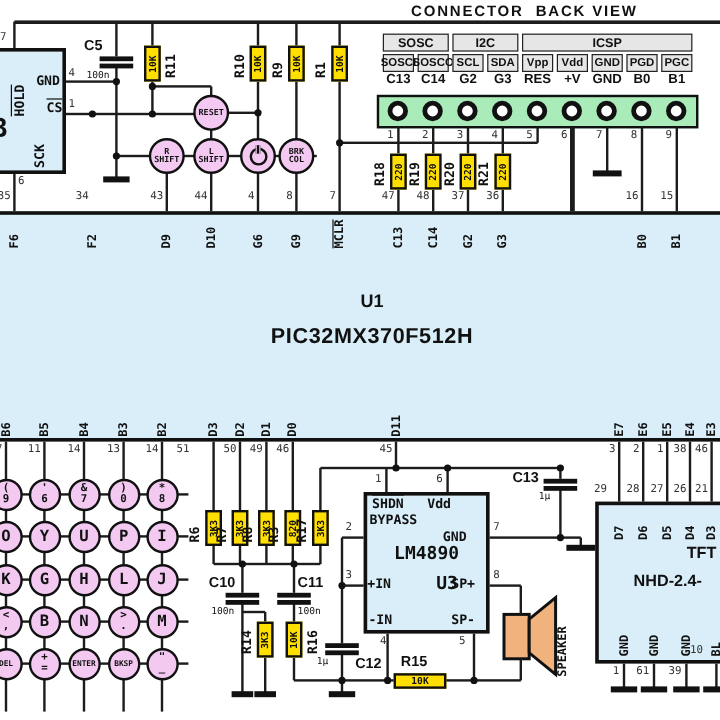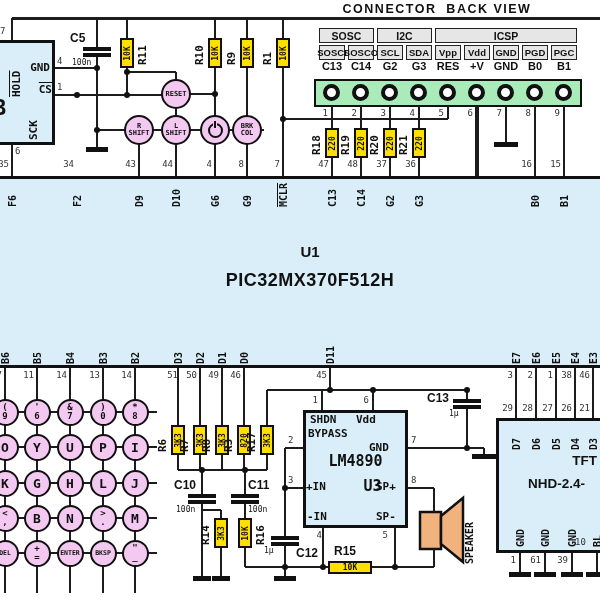--- a/index.html
+++ b/index.html
@@ -444,21 +444,21 @@
 <div class="pnum" style="left: -16px; top: 370px; width: 18px; text-align: right;">7</div>
 <div class="vlabel" style="left: 0px; top: 364px;">B6</div>
 <div class="pnum" style="left: 16px; top: 370px; width: 18px; text-align: right;">11</div>
 <div class="vlabel" style="left: 32px; top: 364px;">B5</div>
 <div class="pnum" style="left: 49px; top: 370px; width: 18px; text-align: right;">14</div>
 <div class="vlabel" style="left: 65px; top: 364px;">B4</div>
 <div class="pnum" style="left: 82px; top: 370px; width: 18px; text-align: right;">13</div>
 <div class="vlabel" style="left: 98px; top: 364px;">B3</div>
 <div class="pnum" style="left: 114px; top: 370px; width: 18px; text-align: right;">14</div>
 <div class="vlabel" style="left: 130px; top: 364px;">B2</div>
-<div class="pnum" style="left: 160px; top: 370px; width: 18px; text-align: right;">51</div>
+<div class="pnum" style="left: 140px; top: 370px; width: 18px; text-align: right;">51</div>
 <div class="vlabel" style="left: 173px; top: 364px;">D3</div>
 <div class="pnum" style="left: 179px; top: 370px; width: 18px; text-align: right;">50</div>
 <div class="vlabel" style="left: 195px; top: 364px;">D2</div>
 <div class="pnum" style="left: 201px; top: 370px; width: 18px; text-align: right;">49</div>
 <div class="vlabel" style="left: 217px; top: 364px;">D1</div>
 <div class="pnum" style="left: 223px; top: 370px; width: 18px; text-align: right;">46</div>
 <div class="vlabel" style="left: 239px; top: 364px;">D0</div>
 <div class="pnum" style="left: 309px; top: 370px; width: 18px; text-align: right;">45</div>
 <div class="vlabel" style="left: 325px; top: 364px;">D11</div>
 <div class="pnum" style="left: 495px; top: 370px; width: 18px; text-align: right;">3</div>
@@ -484,21 +484,21 @@
 <div class="amplbl" style="left: 369px; top: 441px;">GND</div>
 <div class="pnum" style="left: 411px; top: 435px; width: 12px; text-align: left;">7</div>
 <div class="amplbl" style="left: 306px; top: 480px;">+IN</div>
 <div class="pnum" style="left: 288px; top: 475px; width: 10px; text-align: left;">3</div>
 <div class="amplbl" style="left: 376px; top: 480px;">SP+</div>
 <div class="pnum" style="left: 411px; top: 475px; width: 12px; text-align: left;">8</div>
 <div class="amplbl" style="left: 307px; top: 510px;">-IN</div>
 <div class="pnum" style="left: 312px; top: 530px; width: 10px; text-align: right;">4</div>
 <div class="amplbl" style="left: 376px; top: 510px;">SP-</div>
 <div class="pnum" style="left: 378px; top: 530px; width: 10px; text-align: right;">5</div>
-<div class="pnum" style="left: 495px; top: 403px; width: 18px; text-align: right;">29</div>
+<div class="pnum" style="left: 495px; top: 403px; width: 18px; text-align: left;">29</div>
 <div class="vlabel" style="left: 511px; top: 450px;">D7</div>
 <div class="pnum" style="left: 515px; top: 403px; width: 18px; text-align: right;">28</div>
 <div class="vlabel" style="left: 531px; top: 450px;">D6</div>
 <div class="pnum" style="left: 535px; top: 403px; width: 18px; text-align: right;">27</div>
 <div class="vlabel" style="left: 551px; top: 450px;">D5</div>
 <div class="pnum" style="left: 554px; top: 403px; width: 18px; text-align: right;">26</div>
 <div class="vlabel" style="left: 570px; top: 450px;">D4</div>
 <div class="pnum" style="left: 572px; top: 403px; width: 18px; text-align: right;">21</div>
 <div class="vlabel" style="left: 588px; top: 450px;">D3</div>
 <div class="pnum" style="left: 498px; top: 555px; width: 18px; text-align: right;">1</div>

